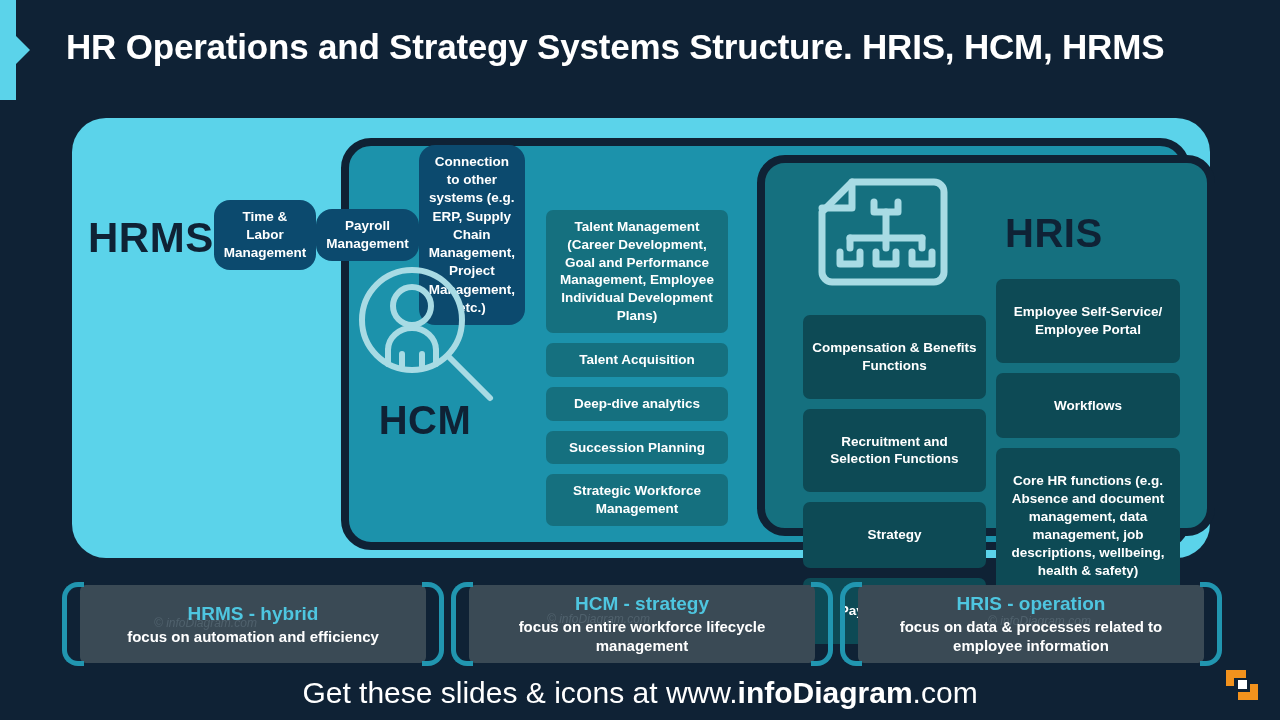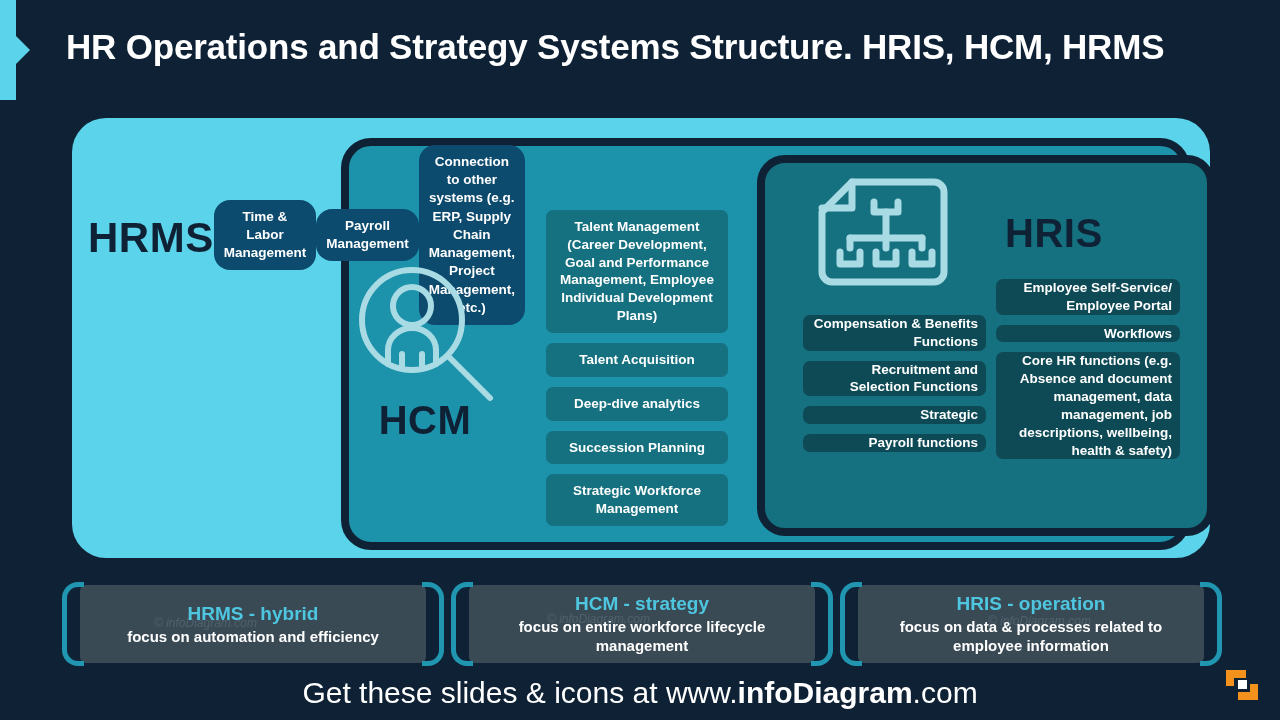--- a/index.html
+++ b/index.html
@@ -100,22 +100,22 @@
   .hris-col-left {
     position:absolute; left:803px; top:315px; width:183px;
     display:flex; flex-direction:column;
   }
   .hris-col-right {
     position:absolute; left:996px; top:279px; width:184px;
     display:flex; flex-direction:column;
   }
   .chip-hris {
     background:#0d4a55; color:#ffffff; border-radius:7px;
-    font-size:13.5px; font-weight:bold; text-align:right;
-    padding:0 8px; margin-bottom:10px; line-height:1.32;
+    font-size:13.5px; font-weight:bold; text-align:center;
+    padding:24px 8px; margin-bottom:10px; line-height:1.32;
   }
 
   
   .legend { position:absolute; left:62px; top:582px; width:1160px; height:84px;padding-left:10px; }
   .legend-card {
     position:absolute; top:0; height:84px;
     display:flex; align-items:center; justify-content:center;
   }
   .legend-box {
     position:absolute; left:18px; right:18px; top:3px; bottom:3px;
@@ -201,21 +201,21 @@
     <path d="M32 62 v10 M68 62 v10 M104 62 v10"></path>
     <path d="M22 76 v12 h20 v-12"></path>
     <path d="M58 76 v12 h20 v-12"></path>
     <path d="M94 76 v12 h20 v-12"></path>
   </svg>
   <div class="hris-title">HRIS</div>
 
   <div class="hris-col-left">
     <div class="chip-hris">Compensation &amp; Benefits Functions</div>
     <div class="chip-hris">Recruitment and Selection Functions</div>
-    <div class="chip-hris">Strategic</div>
+    <div class="chip-hris">Strategy</div>
     <div class="chip-hris">Payroll functions</div>
   </div>
 
   <div class="hris-col-right">
     <div class="chip-hris">Employee Self-Service/ Employee Portal</div>
     <div class="chip-hris">Workflows</div>
     <div class="chip-hris">Core HR functions (e.g. Absence and document management, data management, job descriptions, wellbeing, health &amp; safety)</div>
   </div>
 </div>
 

